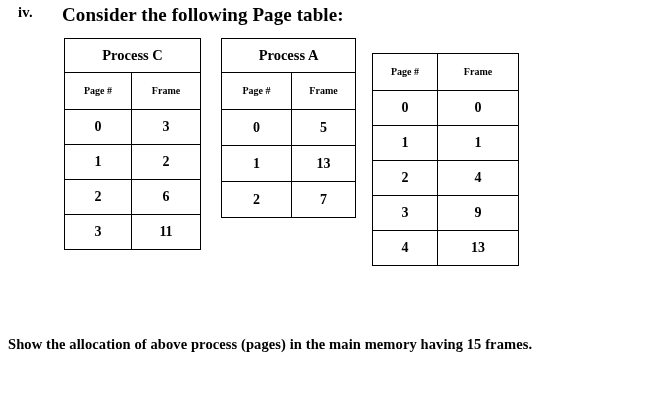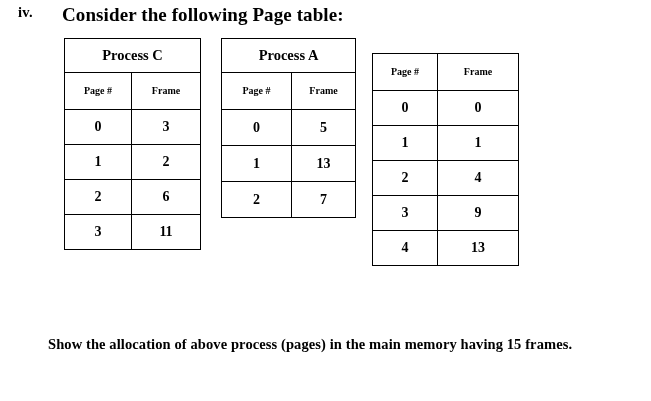--- a/index.html
+++ b/index.html
@@ -105,21 +105,20 @@
 
   
   .footer-line {
     position: absolute;
     left: 8px;
     top: 336px;
     font-size: 14.5px;
     font-weight: bold;
     letter-spacing: 0.1px;
     white-space: nowrap;
-    margin-left: 40px;
   }
 </style>
 </head>
 <body>
 
 <div class="question-line">
   <span class="question-numeral">iv.</span>
   <span class="question-text">Consider the following Page table:</span>
 </div>
 

